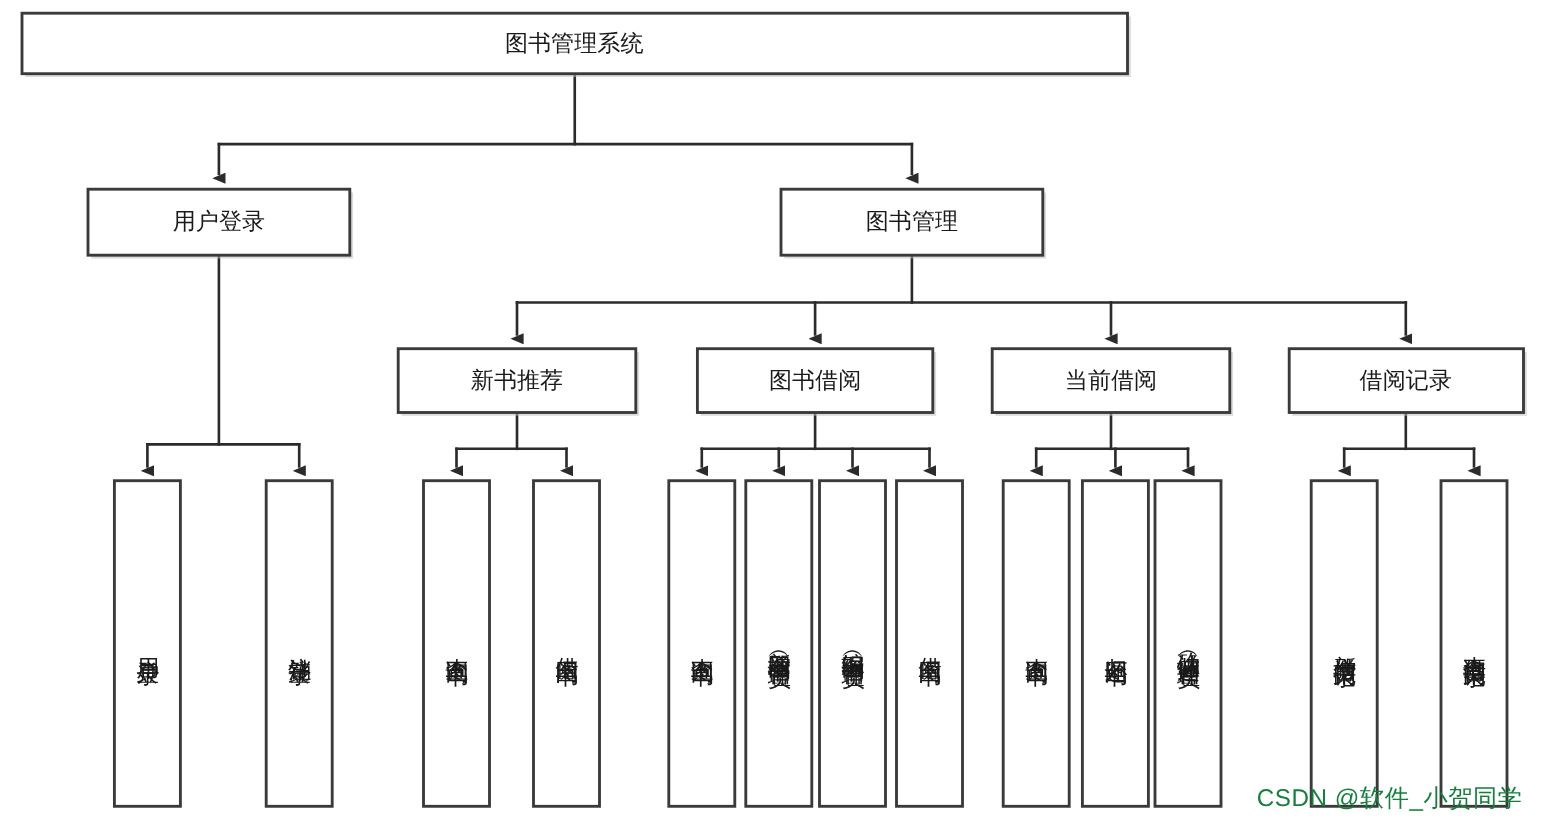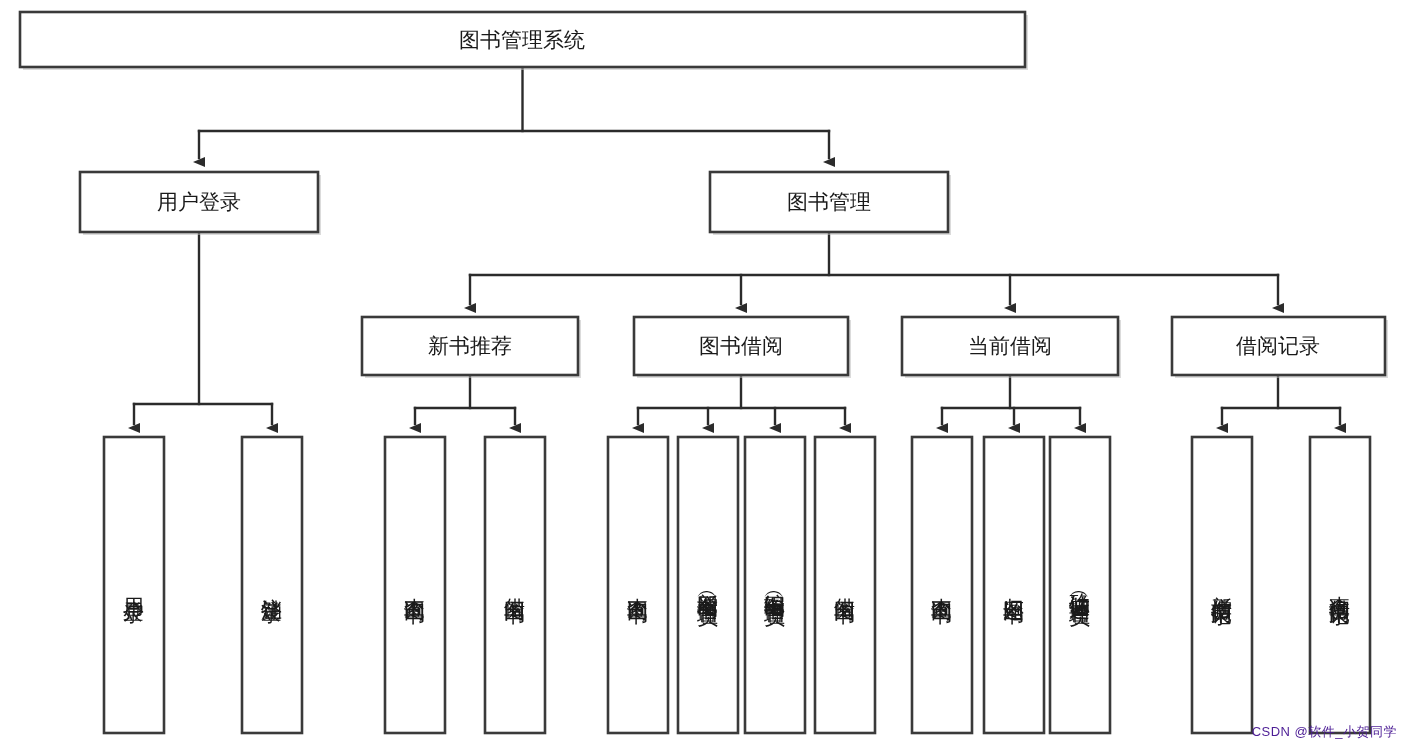--- a/index.html
+++ b/index.html
@@ -64,25 +64,25 @@
     color: #1a1a1a;
     text-align: center;
     display: flex;
     align-items: center;
     justify-content: center;
     white-space: nowrap;
     pointer-events: none;
   }
   .watermark {
     position: absolute;
-    right: 8px;
+    right: 21px;
     bottom: 6px;
     font-family: "Liberation Sans", "DejaVu Sans", sans-serif;
-    font-size: 13px;
-    color: #4c1d95;
+    font-size: 22px;
+    color: #15803d;
     letter-spacing: 0.5px;
     white-space: nowrap;
   }
 </style>
 </head>
 <body>
 
 <div id="diagram-root">
 
   <svg class="diagram-canvas" viewBox="0 0 1405 747" xmlns="http://www.w3.org/2000/svg">

